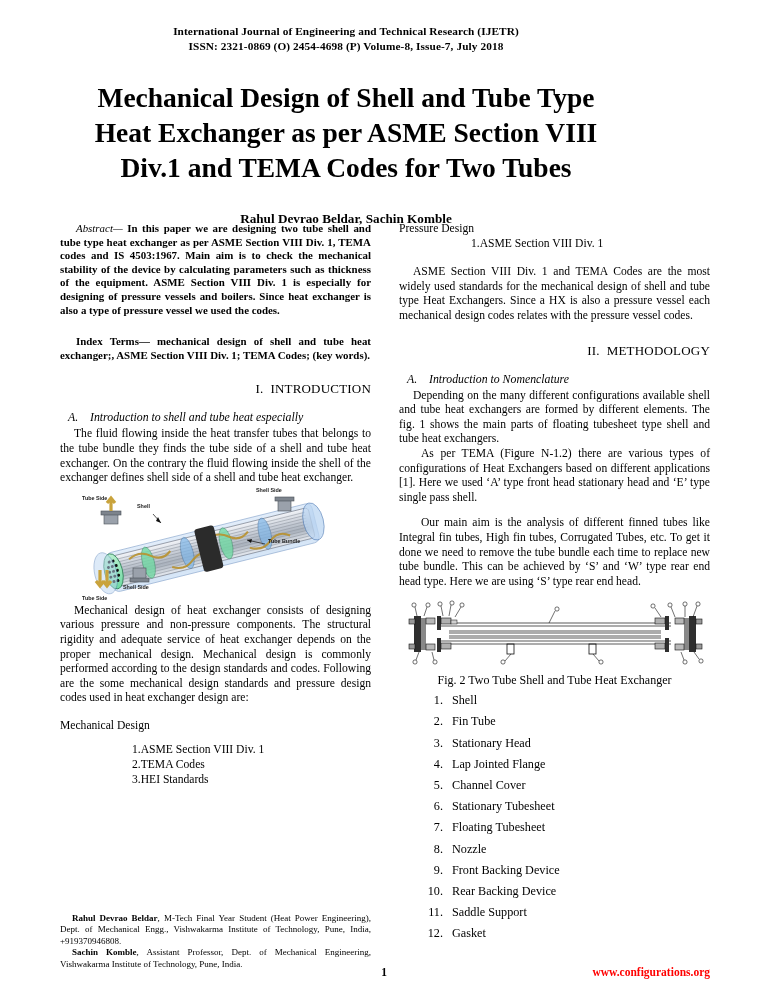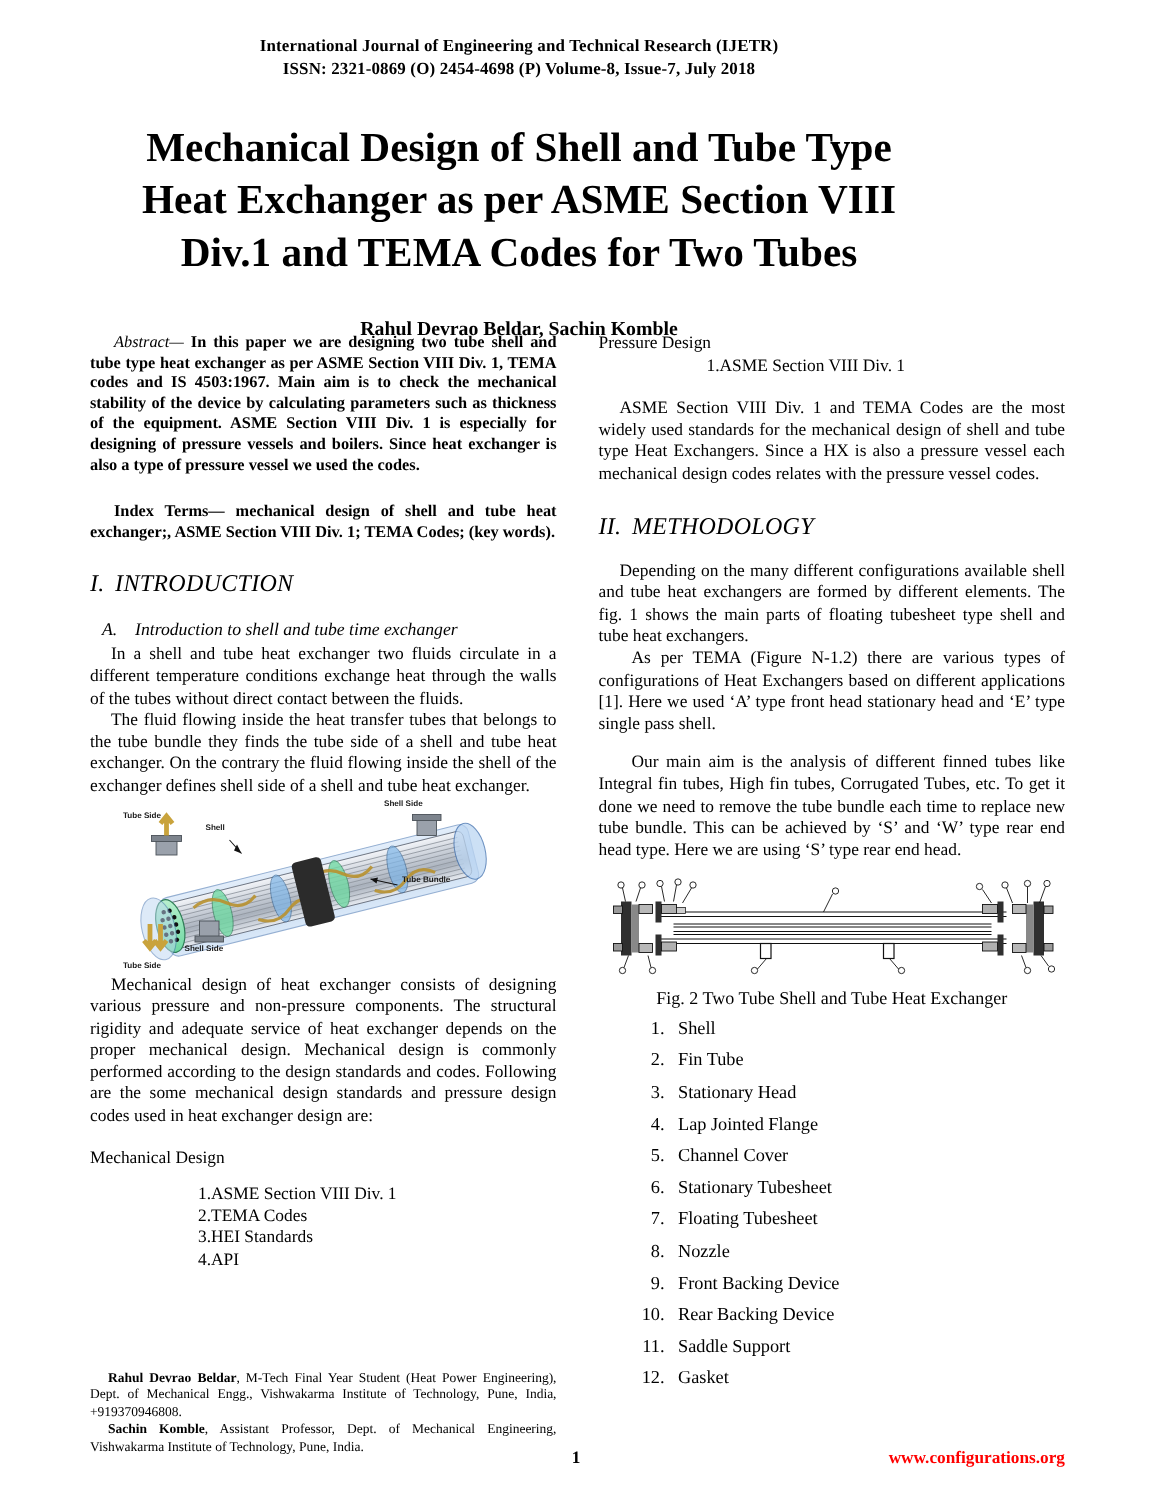--- a/index.html
+++ b/index.html
@@ -89,26 +89,25 @@
   .index-terms {
     font-weight: bold;
     font-size: 10.9px;
     line-height: 13.6px;
     text-align: justify;
     text-indent: 16px;
     margin: 18px 0 0 0;
   }
 
   .section-head {
-    text-align: left;
-    font-size: 16px;
+    text-align: right;
+    font-size: 13px;
     margin: 19px 0 13px 0;
     font-variant: small-caps;
     letter-spacing: 0.2px;
-    font-style: italic;
   }
   .section-head .numlabel { margin-right: 7px; }
 
   .subsection-head {
     font-style: italic;
     font-size: 11.8px;
     margin: 0 0 2px 0;
     padding-left: 8px;
   }
   .subsection-head .sublabel {
@@ -237,23 +236,22 @@
   <div class="columns">
 
     <div class="col">
 
       <p class="abstract"><span class="lead">Abstract—</span><span> In this paper we are designing two tube shell and tube type heat exchanger as per ASME Section VIII Div. 1, TEMA codes and IS 4503:1967. Main aim is to check the mechanical stability of the device by calculating parameters such as thickness of the equipment. ASME Section VIII Div. 1 is especially for designing of pressure vessels and boilers. Since heat exchanger is also a type of pressure vessel we used the codes.</span></p>
 
       <p class="index-terms"><span class="lead">Index Terms—</span><span> mechanical design of shell and tube heat exchanger;, ASME Section VIII Div. 1; TEMA Codes; (key words).</span></p>
 
       <div class="section-head"><span class="numlabel">I.</span><span>INTRODUCTION</span></div>
 
-      <div class="subsection-head"><span class="sublabel">A.</span><span>Introduction to shell and tube time exchanger</span></div>
-
-      <p class="para indent">In a shell and tube heat exchanger two fluids circulate in a different temperature conditions exchange heat through the walls of the tubes without direct contact between the fluids.</p>
+      <div class="subsection-head"><span class="sublabel">A.</span><span>Introduction to shell and tube heat especially</span></div>
+
       <p class="para indent">The fluid flowing inside the heat transfer tubes that belongs to the tube bundle they finds the tube side of a shell and tube heat exchanger. On the contrary the fluid flowing inside the shell of the exchanger defines shell side of a shell and tube heat exchanger.</p>
 
       <div class="fig1-wrap">
         <svg class="fig1-svg" width="311" height="112" viewBox="0 0 311 112">
           <defs>
             <linearGradient id="shellGrad" x1="0" y1="0" x2="0" y2="1">
               <stop offset="0%" stop-color="#f2f4f8"></stop>
               <stop offset="35%" stop-color="#c9cfd8"></stop>
               <stop offset="65%" stop-color="#aab2bd"></stop>
               <stop offset="100%" stop-color="#e6eaf0"></stop>
@@ -367,37 +365,37 @@
 
 
       <p class="para indent">Mechanical design of heat exchanger consists of designing various pressure and non-pressure components. The structural rigidity and adequate service of heat exchanger depends on the proper mechanical design. Mechanical design is commonly performed according to the design standards and codes. Following are the some mechanical design standards and pressure design codes used in heat exchanger design are:</p>
 
       <p class="plain-line" style="margin-top:13px;">Mechanical Design</p>
 
       <ol class="num-list-compact" style="margin-top:10px;">
         <li>1.ASME Section VIII Div. 1</li>
         <li>2.TEMA Codes</li>
         <li>3.HEI Standards</li>
-        <li>4.API</li>
       </ol>
 
     </div>
 
     <div class="col">
 
       <p class="plain-line">Pressure Design</p>
 
       <ol class="num-list-compact">
         <li>1.ASME Section VIII Div. 1</li>
       </ol>
 
       <p class="para indent" style="margin-top:14px;">ASME Section VIII Div. 1 and TEMA Codes are the most widely used standards for the mechanical design of shell and tube type Heat Exchangers. Since a HX is also a pressure vessel each mechanical design codes relates with the pressure vessel codes.</p>
 
       <div class="section-head"><span class="numlabel">II.</span><span>METHODOLOGY</span></div>
 
+      <div class="subsection-head"><span class="sublabel">A.</span><span>Introduction to Nomenclature</span></div>
 
       <p class="para indent">Depending on the many different configurations available shell and tube heat exchangers are formed by different elements. The fig. 1 shows the main parts of floating tubesheet type shell and tube heat exchangers.</p>
       <p class="para indent-lg">As per TEMA (Figure N-1.2) there are various types of configurations of Heat Exchangers based on different applications [1]. Here we used ‘A’ type front head stationary head and ‘E’ type single pass shell.</p>
       <p class="para indent-lg" style="margin-top:11px;">Our main aim is the analysis of different finned tubes like Integral fin tubes, High fin tubes, Corrugated Tubes, etc. To get it done we need to remove the tube bundle each time to replace new tube bundle. This can be achieved by ‘S’ and ‘W’ type rear end head type. Here we are using ‘S’ type rear end head.</p>
 
       <div class="fig2-wrap">
         <svg width="311" height="72" viewBox="0 0 311 72">
           <g stroke="#111" stroke-width="0.7" fill="none">
 
             <line x1="40" y1="26" x2="272" y2="26"></line>

